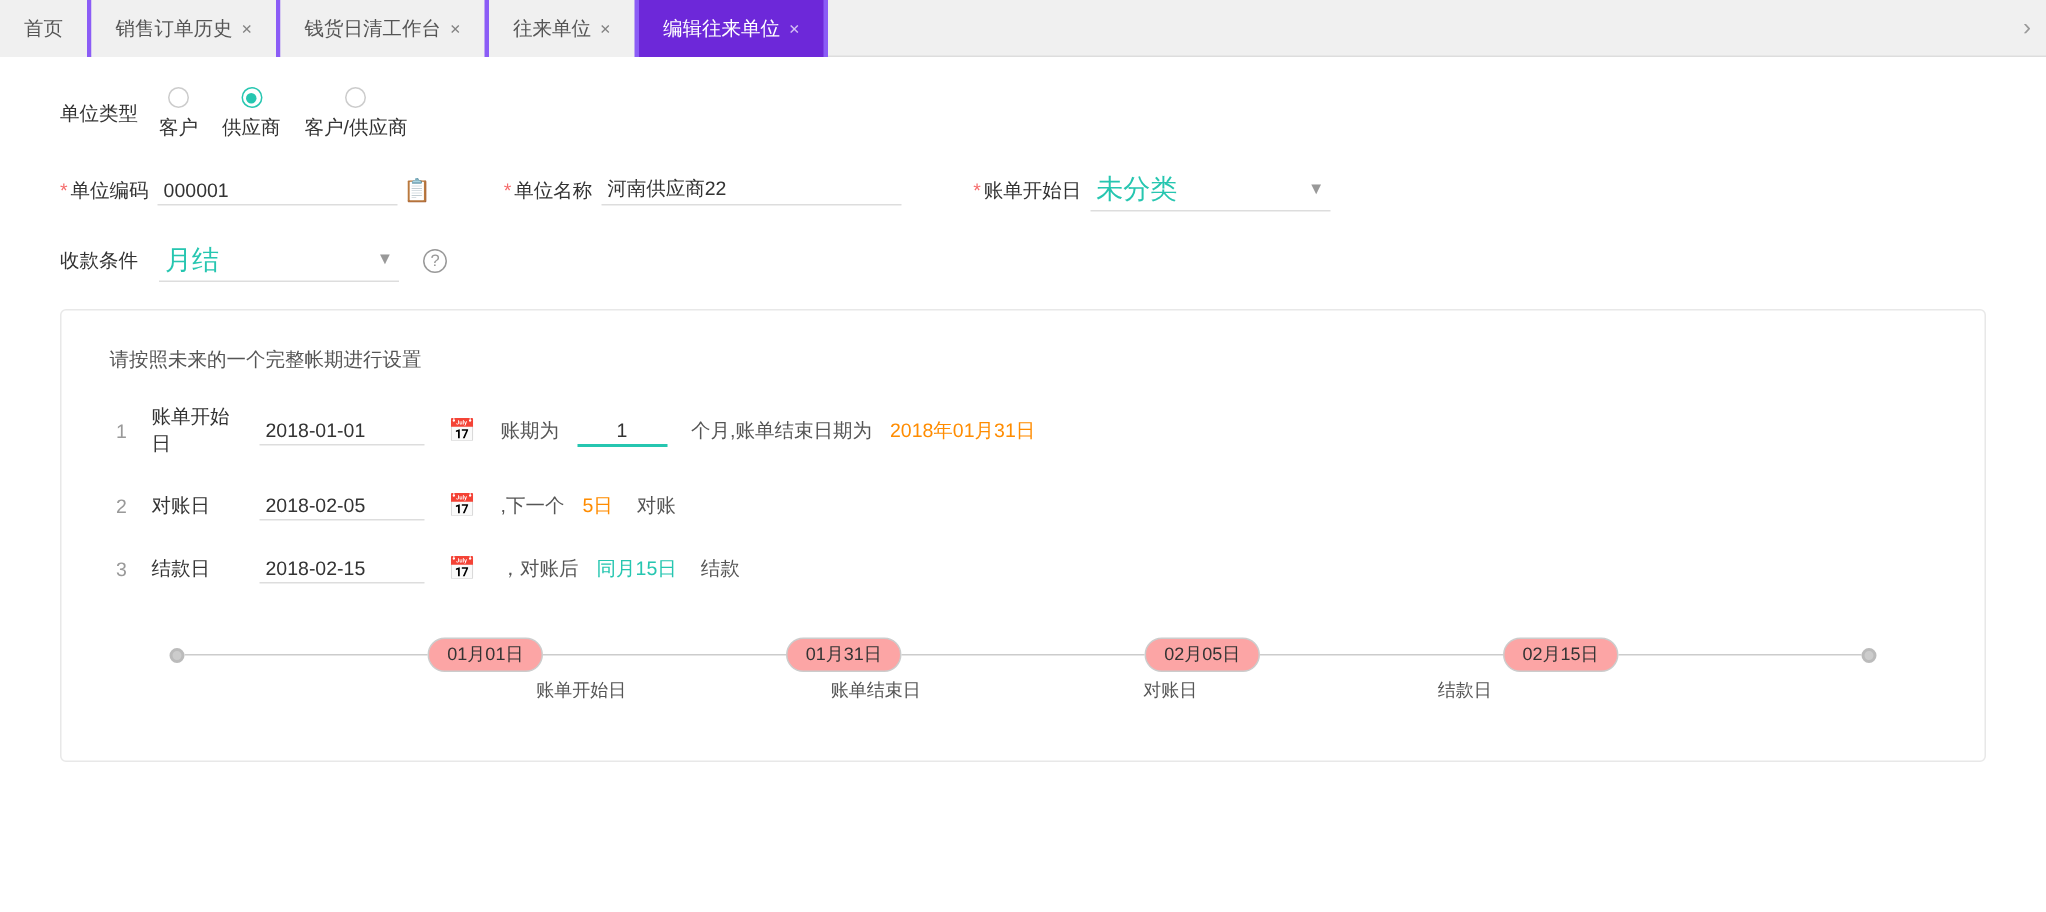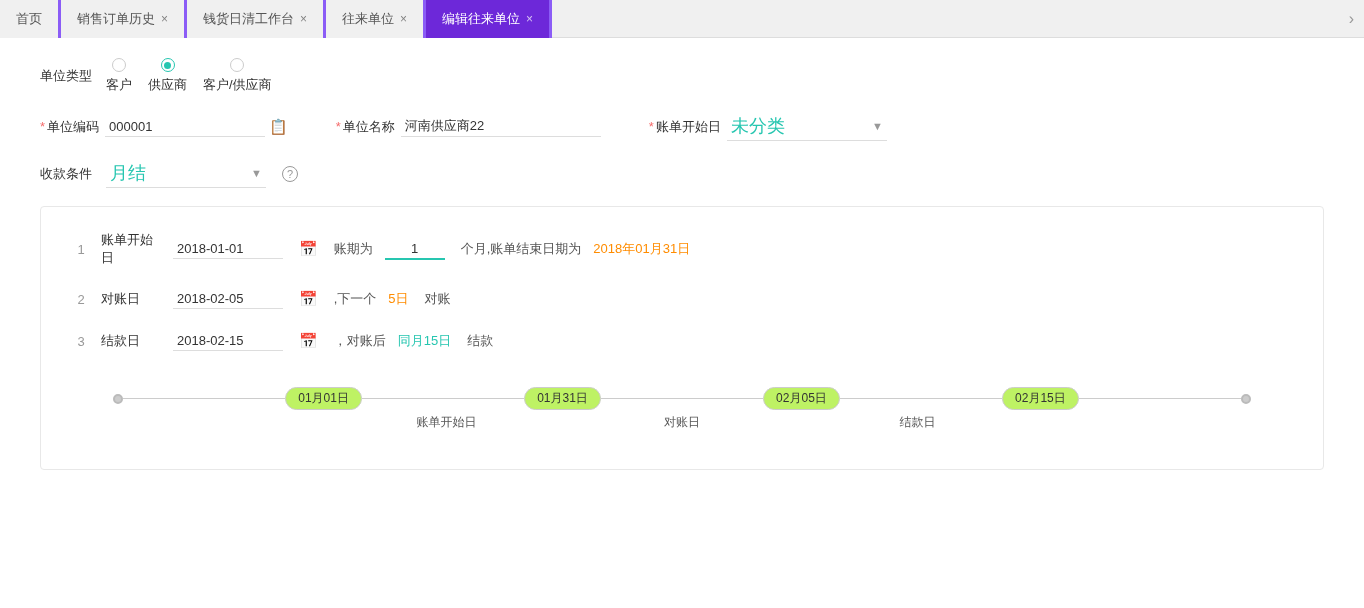--- a/index.html
+++ b/index.html
@@ -238,21 +238,21 @@
       flex-direction: column;
       align-items: center;
       flex-shrink: 0;
     }
     .timeline-badge {
       border: 1px solid #ccc;
       border-radius: 20px;
       padding: 2px 12px;
       font-size: 12px;
       color: #333;
-      background: #bef264;
+      background: #fca5a5;
       white-space: nowrap;
     }
     .timeline-spacer {
       flex: 1;
       height: 1px;
       background: #ccc;
     }
   </style>
 </head>
 <body>
@@ -325,20 +325,21 @@
   <div class="form-row">
     <span class="form-label">收款条件</span>
     <div class="select-wrapper">
       <span class="select-value">月结</span>
       <span class="chevron-down">▼</span>
     </div>
     <div class="help-icon">?</div>
   </div>
 
   <div class="card">
+    <div class="card-title">请按照未来的一个完整帐期进行设置</div>
 
     <div class="setting-row">
       <span class="row-num">1</span>
       <span class="row-field-label">账单开始日</span>
       <input class="date-input" type="text" value="2018-01-01" style="">
       <span class="calendar-icon">📅</span>
       <span class="row-desc">账期为</span>
       <input class="months-input" type="text" value="1" style="">
       <span class="row-desc">个月,账单结束日期为</span>
       <span class="highlight-orange">2018年01月31日</span>
@@ -396,20 +397,23 @@
           <div class="timeline-spacer"></div>
           <div class="timeline-dot"></div>
         </div>
 
         <div style="display:flex; align-items:flex-start; margin-top:4px;">
           <div style="flex:1;"></div>
           <div style="flex:1; display:flex; justify-content:center;">
             <span style="font-size:12px; color:#555;">账单开始日</span>
           </div>
           <div style="flex:1; display:flex; justify-content:center;">
+            <span style="font-size:12px; color:#555;">账单结束日</span>
+          </div>
+          <div style="flex:1; display:flex; justify-content:center;">
             <span style="font-size:12px; color:#555;">对账日</span>
           </div>
           <div style="flex:1; display:flex; justify-content:center;">
             <span style="font-size:12px; color:#555;">结款日</span>
           </div>
           <div style="flex:1;"></div>
         </div>
       </div>
     </div>
   </div>

